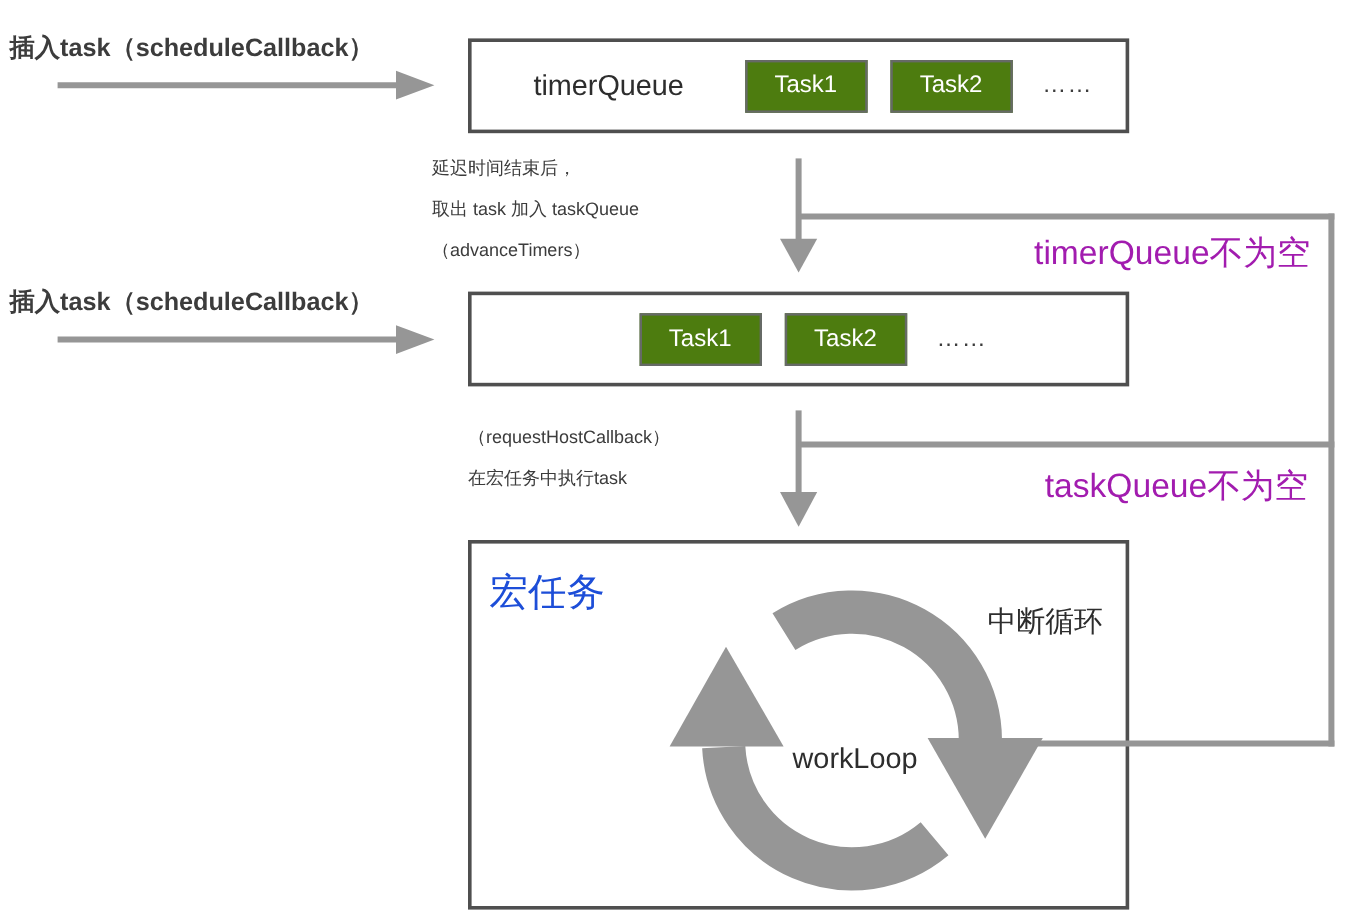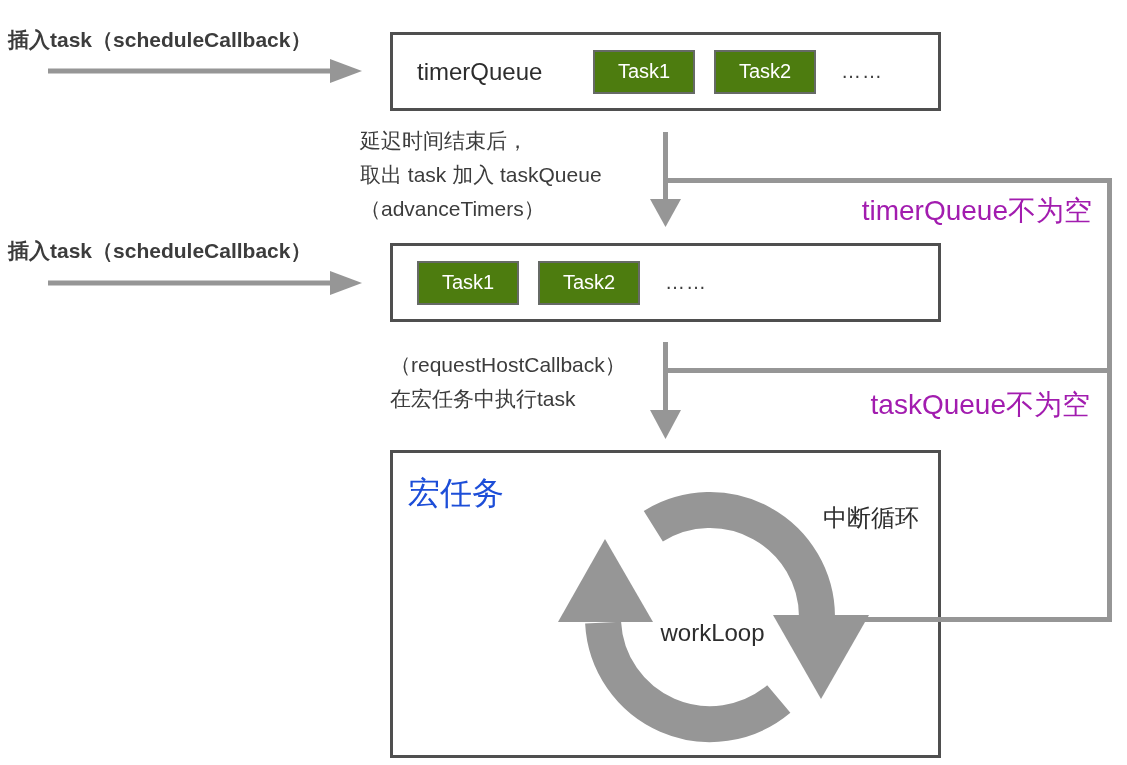--- a/index.html
+++ b/index.html
@@ -1,26 +1,27 @@
 <!DOCTYPE html>
 <html><head>
 <meta charset="utf-8">
 <style>
   html,body{margin:0;padding:0;background:#ffffff;}
   .canvas{
     position:relative;width:1127px;height:765px;background:#ffffff;overflow:hidden;
     font-family:"Liberation Sans","DejaVu Sans",sans-serif;
   }
   .zh-label{position:absolute;font-size:21px;color:#3c3c3c;white-space:nowrap;font-weight:bold;}
-  .step-note{position:absolute;font-size:21px;color:#3c3c3c;line-height:34px;white-space:nowrap;}
+  .step-note{position:absolute;font-size:15px;color:#3c3c3c;line-height:34px;white-space:nowrap;}
   .cond-label{position:absolute;font-size:28px;color:#a21caf;white-space:nowrap;text-align:right;}
   .queue-box{
     position:absolute;left:390px;width:551px;height:79px;box-sizing:border-box;
     background:#ffffff;border:3px solid #4f4f4f;display:flex;align-items:center;
     padding-left:24px;
+    justify-content:center;
   }
   .queue-title{font-size:24px;color:#2d2d2d;width:176px;white-space:nowrap;}
   .task-chip{
     width:102px;height:44px;box-sizing:border-box;background:#4d7c0f;border:2px solid #666a66;
     color:#ffffff;font-size:20px;display:flex;align-items:center;justify-content:center;
     margin-right:19px;white-space:nowrap;
   }
   .queue-dots{font-size:20px;color:#3c3c3c;margin-left:6px;letter-spacing:1px;white-space:nowrap;}
   .macro-box{
     position:absolute;left:390px;top:450px;width:551px;height:308px;box-sizing:border-box;

